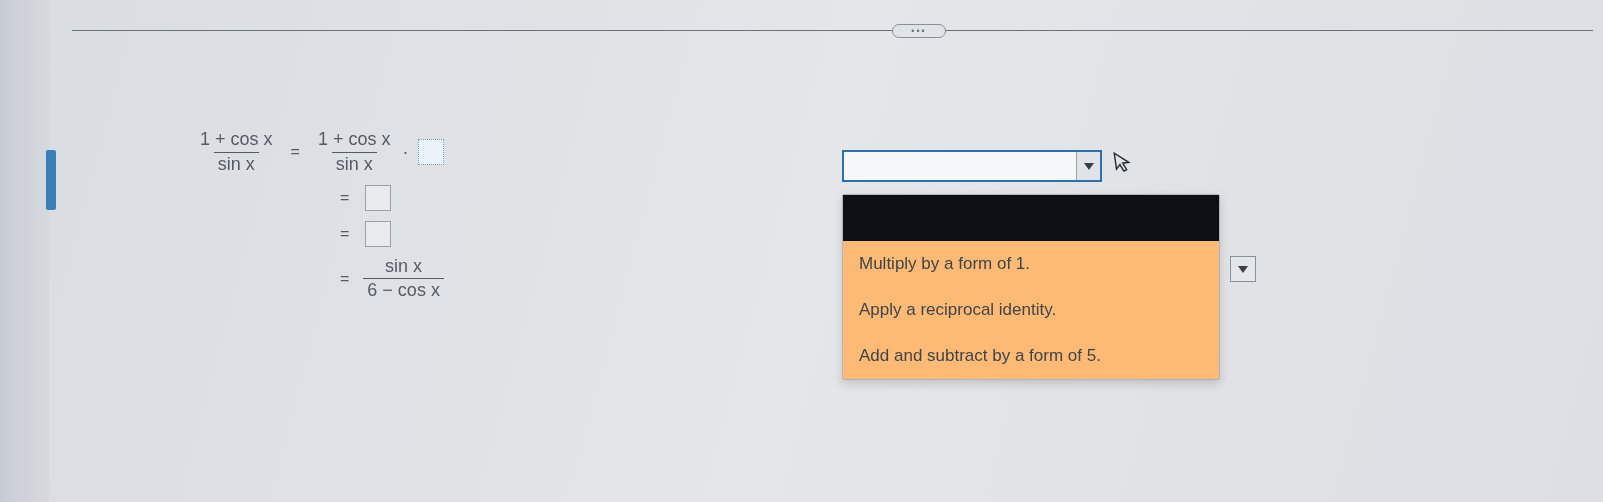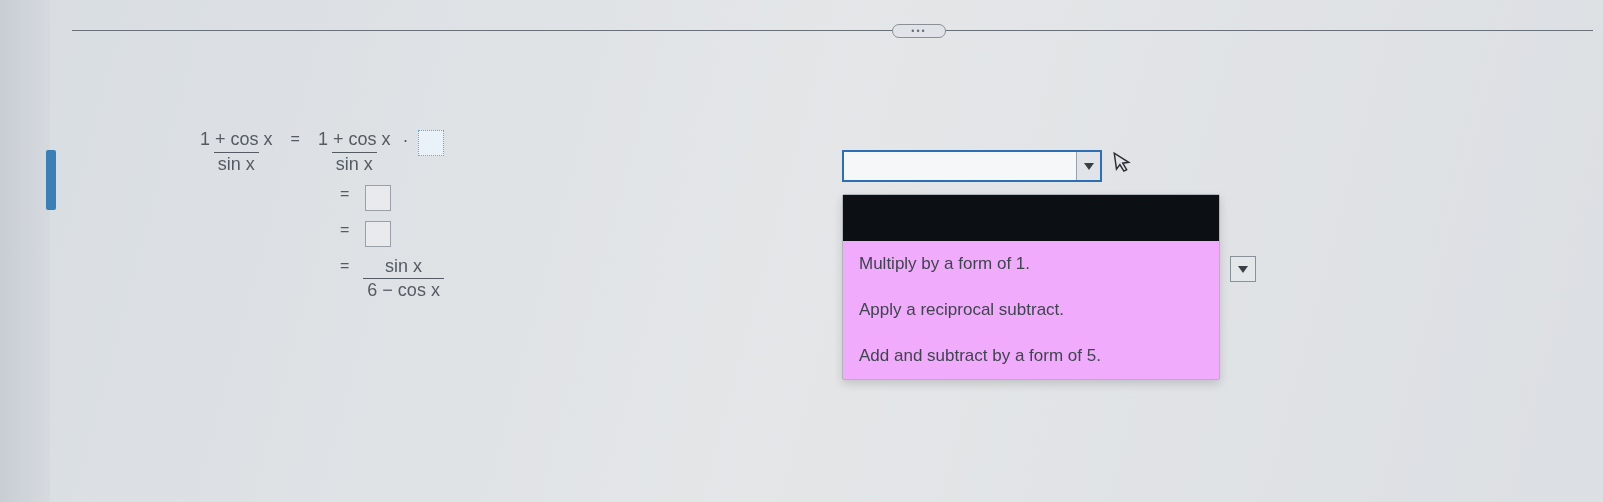--- a/index.html
+++ b/index.html
@@ -67,21 +67,21 @@
     font-size: 19px;
     color: #3f454d;
   }
   .work-area {
     position: absolute;
     top: 130px;
     left: 120px;
   }
   .eq-row {
     display: flex;
-    align-items: flex-start;
+    align-items: center;
     margin-bottom: 10px;
     font-size: 18px;
     color: #555b63;
   }
   .frac {
     display: inline-flex;
     flex-direction: column;
     align-items: center;
     line-height: 1.1;
     margin: 0 4px;
@@ -149,21 +149,21 @@
     left: 1042px;
     font-size: 22px;
     color: #2a2f36;
     transform: rotate(-8deg);
   }
   .options-panel {
     position: absolute;
     top: 194px;
     left: 770px;
     width: 378px;
-    background: #f0abfc;
+    background: #fdba74;
     border: 1px solid #b0b5bc;
     box-shadow: 0 4px 10px rgba(0,0,0,0.15);
     border-radius: 2px;
   }
   .options-panel .opt {
     padding: 13px 16px;
     font-size: 17px;
     color: #3f454d;
   }
   .options-panel .opt.selected {
@@ -249,21 +249,21 @@
 
   <div class="cursor">
     <svg width="20" height="24" viewBox="0 0 20 24">
       <path d="M2 2 L2 18 L6 14 L9 21 L12 20 L9 13 L15 13 Z" fill="none" stroke="#2a2f36" stroke-width="1.5"></path>
     </svg>
   </div>
 
   <div class="options-panel">
     <div class="opt selected"></div>
     <div class="opt">Multiply by a form of 1.</div>
-    <div class="opt">Apply a reciprocal subtract.</div>
+    <div class="opt">Apply a reciprocal identity.</div>
     <div class="opt">Add and subtract by a form of 5.</div>
   </div>
 
   <div class="side-select">
     <div class="arrow-down"></div>
   </div>
 
 </div>
 
 </body></html>

